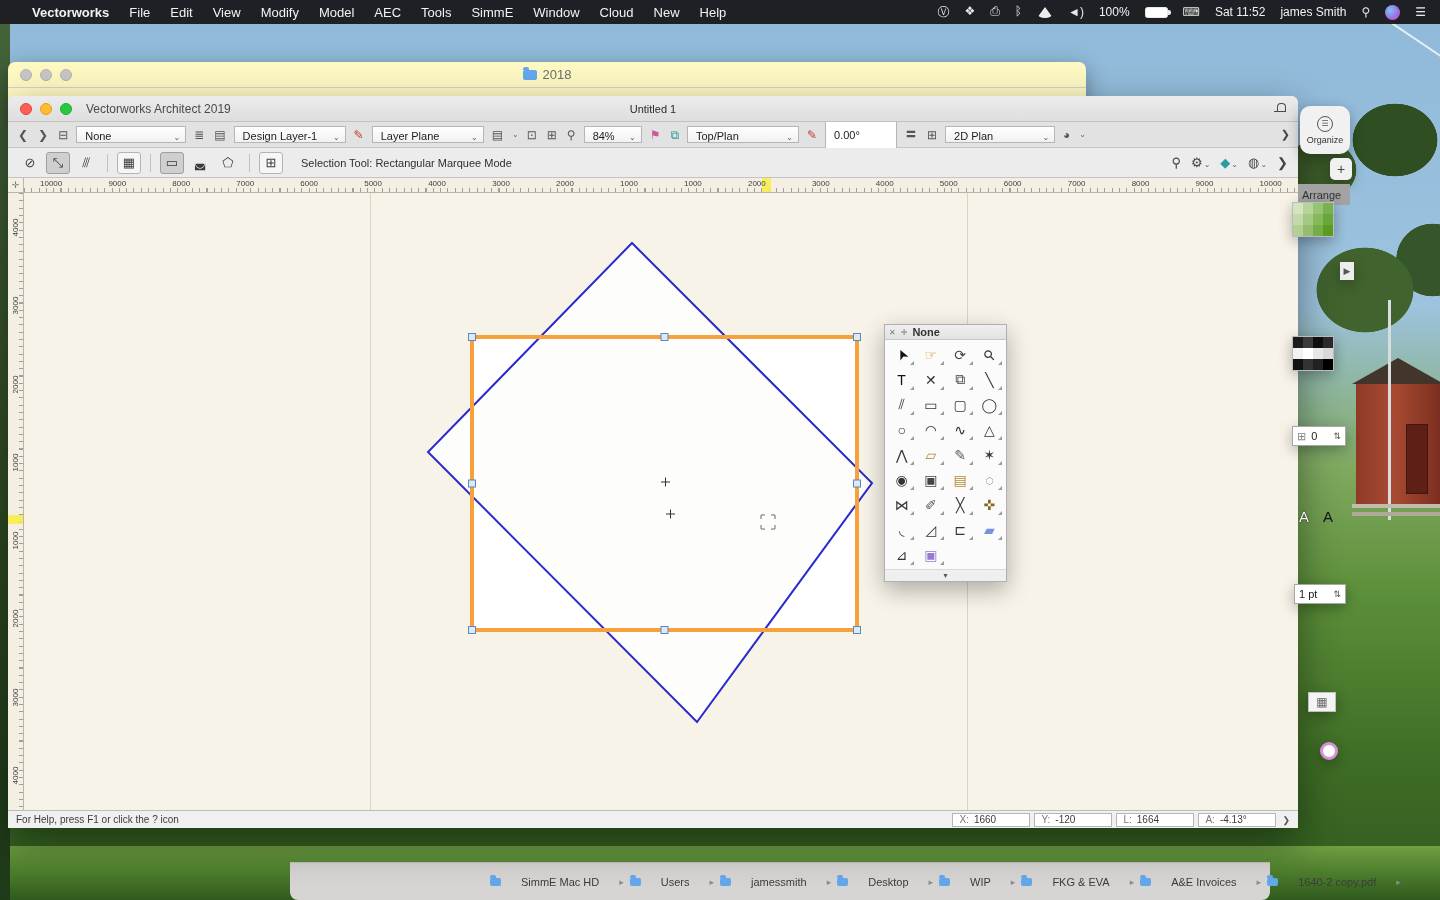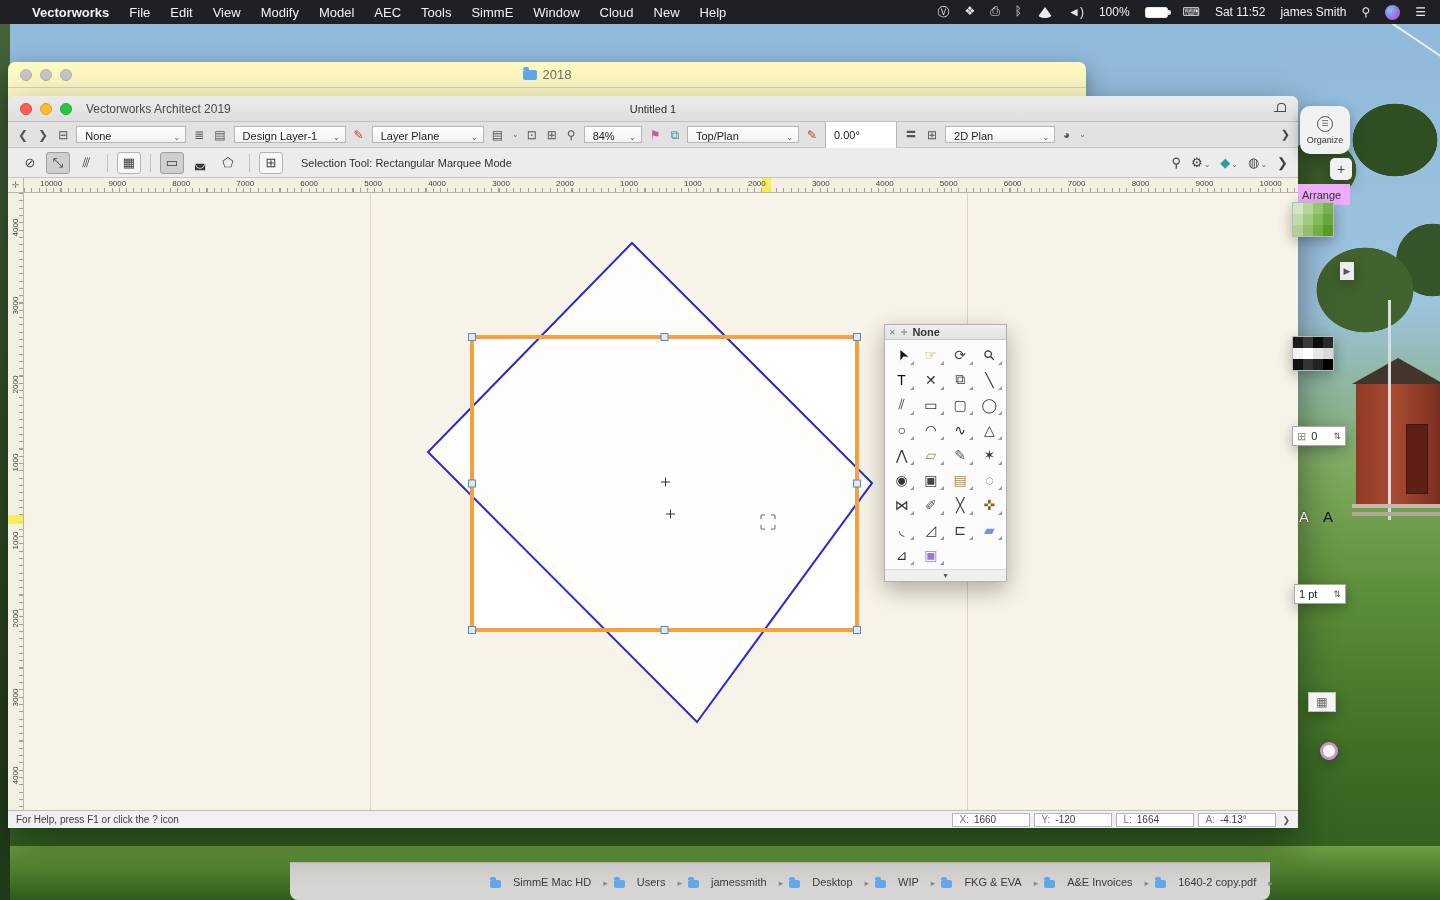--- a/index.html
+++ b/index.html
@@ -36,21 +36,21 @@
 
   
   .finder-back{position:absolute;left:8px;top:62px;width:1078px;height:60px;background:#fef9c3;border-radius:7px 7px 0 0;box-shadow:0 6px 22px rgba(0,0,0,.35);z-index:10}
   .fb-title{height:26px;display:flex;align-items:center;justify-content:center;gap:6px;color:#6e6e6e;font-size:13px;border-bottom:1px solid #d4d2d0;position:relative}
   .fb-lights{position:absolute;left:12px;top:7px;display:flex;gap:8px}
   .glight{width:12px;height:12px;border-radius:50%;background:#c9c7c5;border:1px solid #b5b3b1}
   .fold{display:inline-block;width:14px;height:10px;background:#64a8ec;border-radius:2px;position:relative}
   .fold::before{content:"";position:absolute;top:-3px;left:0;width:6px;height:3px;background:#64a8ec;border-radius:2px 2px 0 0}
   .finder-bottom{position:absolute;left:290px;top:862px;width:980px;height:38px;background:#d7d5d3;border-radius:0 0 8px 8px;z-index:12;border-top:1px solid #c4c2c0}
   .bc-row{display:flex;align-items:center;gap:6px;padding:13px 0 0 200px;font-size:11px;color:#3c3c3c;white-space:nowrap}
-  .bc-item{display:flex;align-items:flex-end;gap:12px}
+  .bc-item{display:flex;align-items:center;gap:20px}
   .bc-sep{color:#8c8c8c;font-size:9px}
   .fb-status{text-align:center;font-size:11px;color:#3e3e3e;margin-top:1px}
 
   
   .vw{position:absolute;left:8px;top:96px;width:1290px;height:732px;background:#e8e8e8;border-radius:7px 7px 0 0;box-shadow:0 14px 40px rgba(0,0,0,.45);z-index:20;display:flex;flex-direction:column}
   .titlebar{height:26px;background:linear-gradient(#ececec,#dedede);border-bottom:1px solid #c2c2c2;border-radius:7px 7px 0 0;display:flex;align-items:center;position:relative;padding:0 12px}
   .lights{display:flex;gap:8px;margin-right:14px}
   .lt{width:12px;height:12px;border-radius:50%}
   .lt-r{background:#ff5f57;border:1px solid #e0443e}
   .lt-y{background:#febc2e;border:1px solid #dea123}
@@ -111,21 +111,21 @@
   .tool::after{content:"";position:absolute;right:2px;bottom:2px;border-left:4px solid transparent;border-bottom:4px solid #9a9a9a}
   [data-name="selection-tool-icon"]{display:inline-block;transform:rotate(-115deg)}
   [data-name="zoom-tool-icon"]{display:inline-block;transform:rotate(-45deg)}
   .basic-more{height:12px;display:flex;align-items:center;justify-content:center;font-size:8px;color:#555;border-top:1px solid #d8d8d8;background:#efefef}
 
   
   .frag{position:absolute;z-index:22;box-shadow:0 4px 14px rgba(0,0,0,.3)}
   .frag-organize{left:1300px;top:106px;width:50px;height:48px;background:#f1f1f1;border-radius:10px;display:flex;flex-direction:column;align-items:center;justify-content:center;gap:3px;font-size:9px;color:#333}
   .org-ico{width:16px;height:16px;border:1.5px solid #555;border-radius:50%;display:flex;align-items:center;justify-content:center;font-size:8px;color:#555}
   .frag-plus{left:1330px;top:158px;width:22px;height:22px;background:#f1f1f1;border-radius:5px;display:flex;align-items:center;justify-content:center;font-size:14px;color:#444}
-  .frag-arrange{left:1298px;top:184px;width:52px;height:21px;background:#f0abfc;font-size:11px;color:#333;display:flex;align-items:center;padding-left:4px;box-shadow:none}
+  .frag-arrange{left:1298px;top:184px;width:52px;height:21px;background:#a3a3a3;font-size:11px;color:#333;display:flex;align-items:center;padding-left:4px;box-shadow:none}
   .frag-swatches{left:1292px;top:202px;width:42px;background:#fff;border:1px solid #bbb;display:grid;grid-template-columns:repeat(4,1fr)}
   .sw{height:11px}
   .frag-arrow{left:1340px;top:262px;width:14px;height:18px;background:#ececec;display:flex;align-items:center;justify-content:center;font-size:9px;color:#555}
   .frag-zero{left:1292px;top:426px;width:54px;height:20px;background:#fff;border:1px solid #a8a8a8;display:flex;align-items:center;gap:5px;padding:0 4px;font-size:11px;color:#222}
   .stepper{margin-left:auto;font-size:9px;color:#555}
   .frag-A{left:1286px;top:506px;width:60px;height:20px;background:transparent;box-shadow:none;display:flex;gap:14px;align-items:center;justify-content:center;font-size:15px}
   .aa1{color:#fff;text-shadow:0 0 1px #000,0 0 1px #000}
   .aa2{color:#111}
   .frag-1pt{left:1294px;top:584px;width:52px;height:20px;background:#fff;border:1px solid #a8a8a8;display:flex;align-items:center;padding:0 4px;font-size:11px;color:#222}
   .frag-grid{left:1308px;top:692px;width:28px;height:20px;background:#f4f4f4;border:1px solid #c0c0c0;display:flex;align-items:center;justify-content:center;font-size:12px;color:#666}

